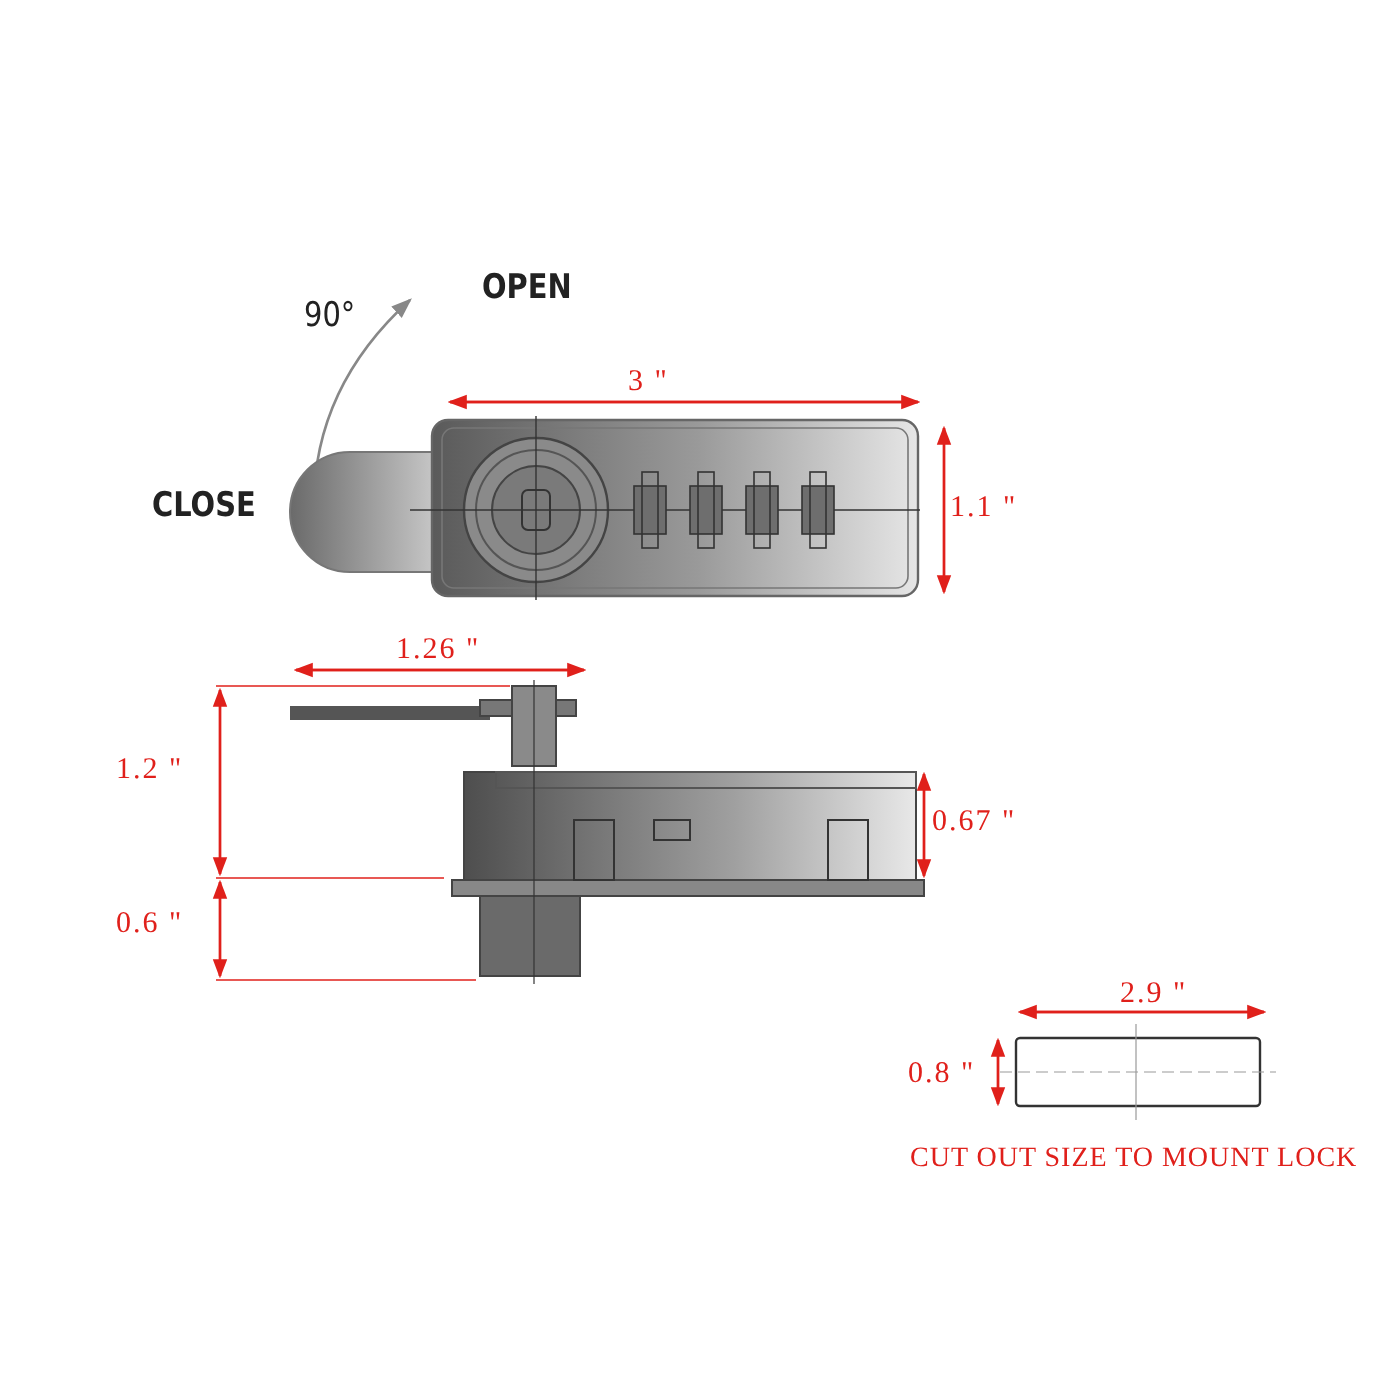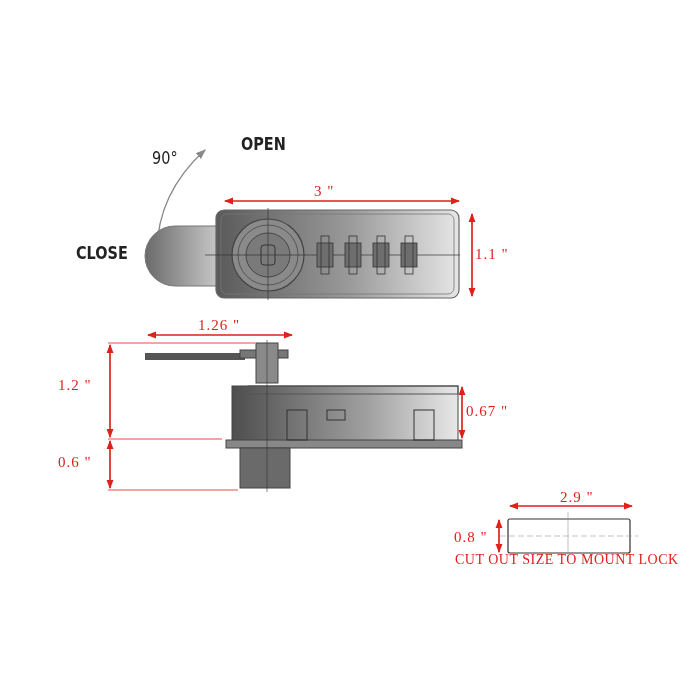--- a/index.html
+++ b/index.html
@@ -112,13 +112,13 @@
 <span class="lbl dim" style="left:314px;top:183px;">3 "</span>
 <span class="lbl dim" style="left:475px;top:246px;">1.1 "</span>
 
 <span class="lbl dim" style="left:198px;top:317px;">1.26 "</span>
 <span class="lbl dim" style="left:58px;top:377px;">1.2 "</span>
 <span class="lbl dim" style="left:58px;top:454px;">0.6 "</span>
 <span class="lbl dim" style="left:466px;top:403px;">0.67 "</span>
 
 <span class="lbl dim" style="left:560px;top:489px;">2.9 "</span>
 <span class="lbl dim" style="left:454px;top:529px;">0.8 "</span>
-<span class="lbl note" style="left:455px;top:552px;">CUT OUT SIZE TO MOUNT LOCK</span>
+<span class="lbl note" style="left:455px;top:572px;">CUT OUT SIZE TO MOUNT LOCK</span>
 
 </body></html>

